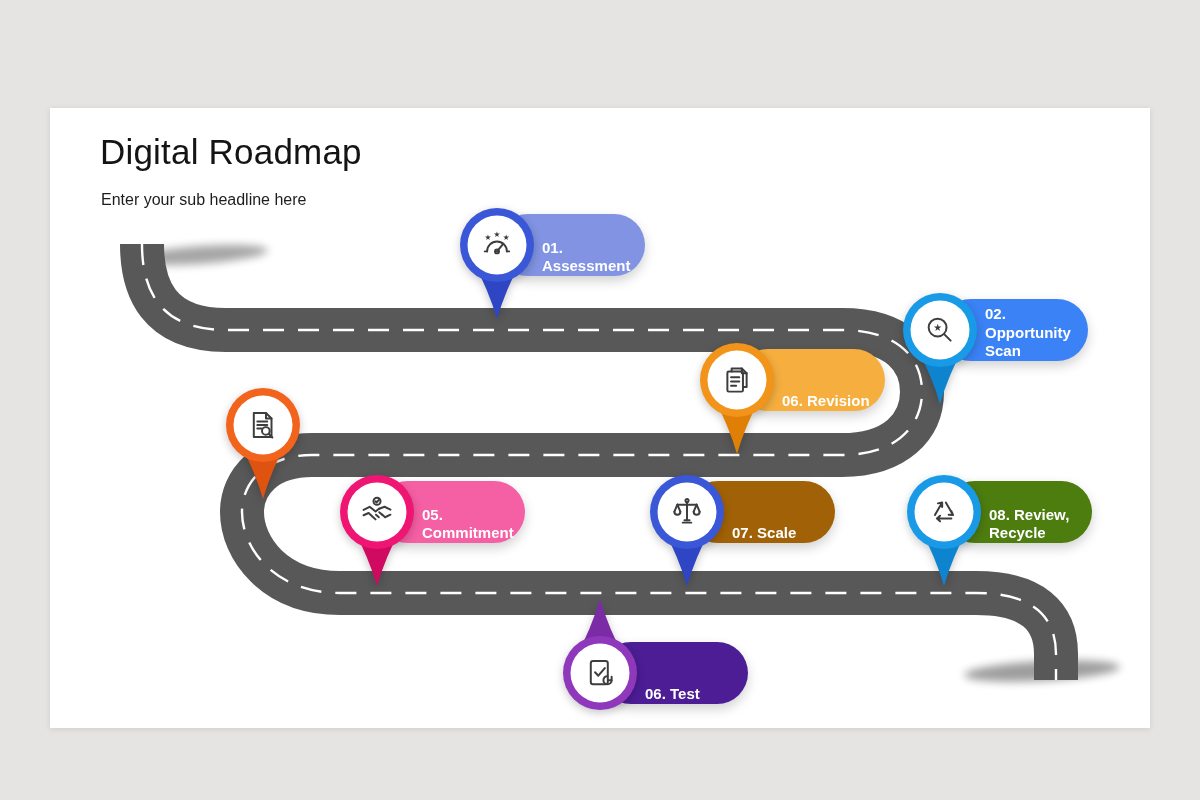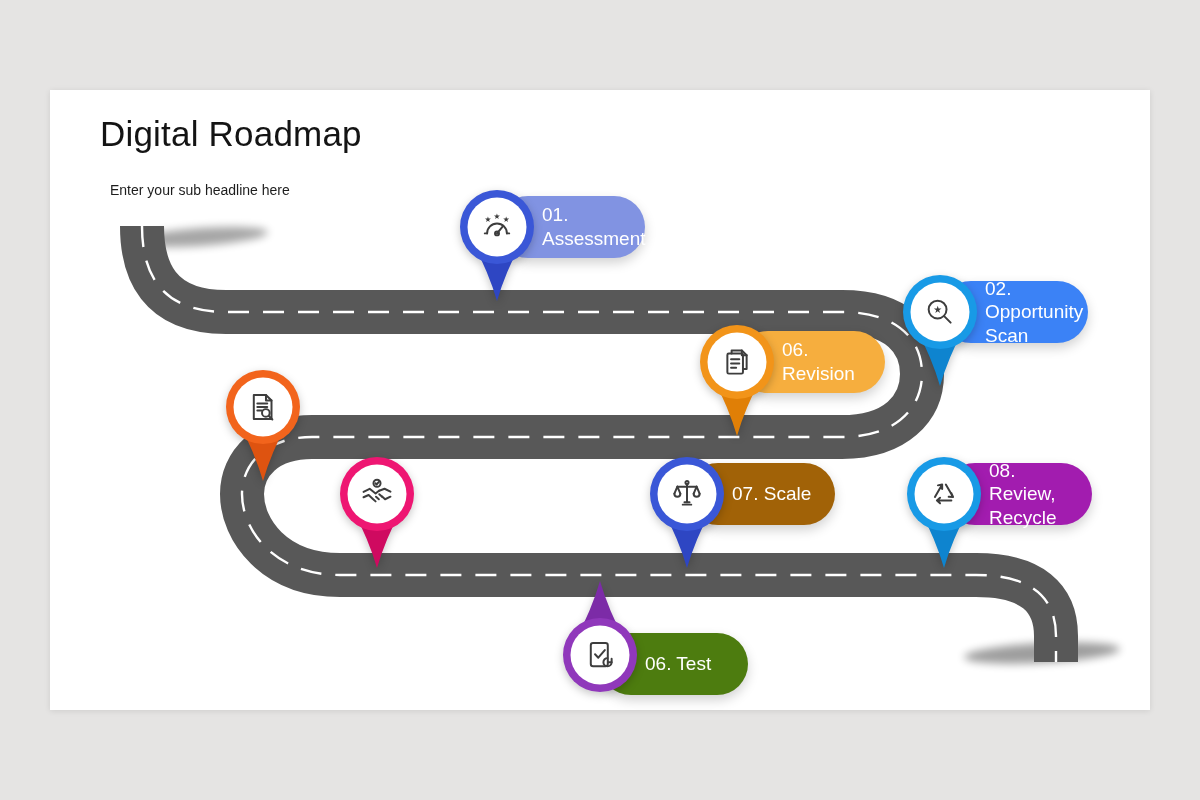--- a/index.html
+++ b/index.html
@@ -4,44 +4,44 @@
 <style>
   * { box-sizing: border-box; }
   html,body { margin:0; padding:0; }
   body {
     width:1200px; height:800px;
     background:#e5e4e3;
     font-family:"Liberation Sans", sans-serif;
     position:relative; overflow:hidden;
   }
   .slide {
-    position:absolute; left:50px; top:90px;
+    position:absolute; left:50px; top:108px;
     width:1100px; height:620px;
     background:#ffffff;
     box-shadow:0 1px 6px rgba(0,0,0,0.10);
   }
   .title {
     position:absolute; left:50px; top:24px; margin:0;
     font-size:35px; font-weight:500; color:#141414; letter-spacing:0.2px;
   }
   .subtitle {
-    position:absolute; left:51px; top:83px; margin:9px;
-    font-size:14px; font-weight:400; color:#1d1d1d;
+    position:absolute; left:51px; top:83px; margin:0;
+    font-size:16px; font-weight:400; color:#1d1d1d;
   }
   #road-svg { position:absolute; left:0; top:0; z-index:1; }
   #markers { position:absolute; left:0; top:0; width:1100px; height:620px; z-index:3; }
   .marker { position:absolute; width:230px; height:170px; }
   .pill {
     position:absolute; width:148px; height:62px; border-radius:31px;
     box-shadow:0 5px 12px rgba(0,0,0,0.18); z-index:1;
   }
   .pill-text {
     position:absolute; left:45px; right:9px; top:0; bottom:0;
-    display:flex; align-items:center;
-    color:#ffffff; font-size:19px; line-height:1.24; font-weight:400;
+    display:flex; align-items:flex-end;
+    color:#ffffff; font-size:15px; line-height:1.24; font-weight:700;
   }
   .pin {
     position:absolute; left:0; top:0; z-index:2;
     filter:drop-shadow(0 3px 4px rgba(0,0,0,0.22));
   }
 </style>
 </head>
 <body style="background: rgb(229, 228, 227);">
 
 <div class="slide" style="background: rgb(255, 255, 255);">
@@ -146,36 +146,41 @@
             <g transform="translate(23,23) scale(1.417)" fill="none" stroke="#3d3d3d" stroke-width="1.4" stroke-linecap="round" stroke-linejoin="round">
               <path d="M5.5 3.5 h8.6 l3.9 3.9 v13.1 H5.5 z"></path>
               <path d="M14.1 3.5 v3.9 h3.9"></path>
               <path d="M8 9.5 h7 M8 12 h7 M8 14.5 h3"></path>
               <circle cx="14" cy="16.2" r="2.7"></circle>
               <path d="M16 18.2 L18.6 20.8"></path>
             </g>
           </svg></div>
       </div>
       <div class="marker" style="left: 287px; top: 364px;">
+        <div class="pill" style="left: 40px; top: 9px; background: rgb(245, 95, 164);">
+          <div class="pill-text">
+            <div><span>05.</span> <span>Commitment</span></div>
+          </div>
+        </div>
         <div class="pin"><svg width="80" height="124" viewBox="0 0 80 124">
             <path d="M 14 52 Q 32 86 40 114 Q 48 86 66 52 Z" fill="#cf0a60"></path>
             <circle cx="40" cy="40" r="37" fill="#ee1672"></circle>
             <circle cx="40" cy="40" r="29.5" fill="#ffffff"></circle>
             <g transform="translate(23,23) scale(1.417)" fill="none" stroke="#3d3d3d" stroke-width="1.4" stroke-linecap="round" stroke-linejoin="round">
               <circle cx="12" cy="4.4" r="2.5"></circle>
               <path d="M10.9 4.4 l0.8 0.9 1.6 -1.8"></path>
               <path d="M2.5 10.5 l4.3 -2.2 4.2 3.4 2.6 -2.1"></path>
               <path d="M21.5 10.3 l-4.2 -2 -3.7 1.4"></path>
               <path d="M2.5 14.3 l3.6 -1.6 3 2.8 M9.1 15.5 l1.9 1.7 M11.3 13.9 l2 1.8 M13.6 12.2 l2 1.8"></path>
               <path d="M21.5 13.9 l-3.8 1.8 -2.1 -1.9"></path>
             </g>
           </svg></div>
       </div>
       <div class="marker" style="left: 510px; top: 481px;">
-        <div class="pill" style="left: 40px; top: 53px; background: #4d7c0f; margin-top: 9px;">
+        <div class="pill" style="left: 40px; top: 53px; background: #4c1d95;">
           <div class="pill-text">
             <div><span>06.</span> <span>Test</span></div>
           </div>
         </div>
         <div class="pin"><svg width="80" height="124" viewBox="0 0 80 124">
             <path d="M 14 72 Q 32 38 40 10 Q 48 38 66 72 Z" fill="#7c2ba7"></path>
             <circle cx="40" cy="84" r="37" fill="#9038bb"></circle>
             <circle cx="40" cy="84" r="29.5" fill="#ffffff"></circle>
             <g transform="translate(23,67) scale(1.417)" fill="none" stroke="#3d3d3d" stroke-width="1.4" stroke-linecap="round" stroke-linejoin="round">
               <rect x="5.5" y="3.5" width="12" height="16.5" rx="1.6"></rect>
@@ -201,21 +206,21 @@
               <path d="M5.2 6.8 H18.8"></path>
               <path d="M9 19.5 h6 M10.2 17.8 h3.6"></path>
               <path d="M5.2 6.8 L3.1 11.8 M5.2 6.8 L7.3 11.8"></path>
               <path d="M3.1 11.8 a2.1 2.1 0 0 0 4.2 0"></path>
               <path d="M18.8 6.8 L16.7 11.8 M18.8 6.8 L20.9 11.8"></path>
               <path d="M16.7 11.8 a2.1 2.1 0 0 0 4.2 0"></path>
             </g>
           </svg></div>
       </div>
       <div class="marker" style="left: 854px; top: 364px;">
-        <div class="pill" style="left: 40px; top: 9px; background: #a21caf;">
+        <div class="pill" style="left: 40px; top: 9px; background: #4d7c0f;">
           <div class="pill-text">
             <div><span>08.</span> <span>Review, Recycle</span></div>
           </div>
         </div>
         <div class="pin"><svg width="80" height="124" viewBox="0 0 80 124">
             <path d="M 14 52 Q 32 86 40 114 Q 48 86 66 52 Z" fill="#0e84cf"></path>
             <circle cx="40" cy="40" r="37" fill="#189ae6"></circle>
             <circle cx="40" cy="40" r="29.5" fill="#ffffff"></circle>
             <g transform="translate(23,23) scale(1.417)" fill="none" stroke="#3d3d3d" stroke-width="1.4" stroke-linecap="round" stroke-linejoin="round">
               <path d="M13.3 5.3 L18.4 14.1 M18.4 14.1 l-3.1 -0.2 M18.4 14.1 l-1.3 -2.8"></path>

